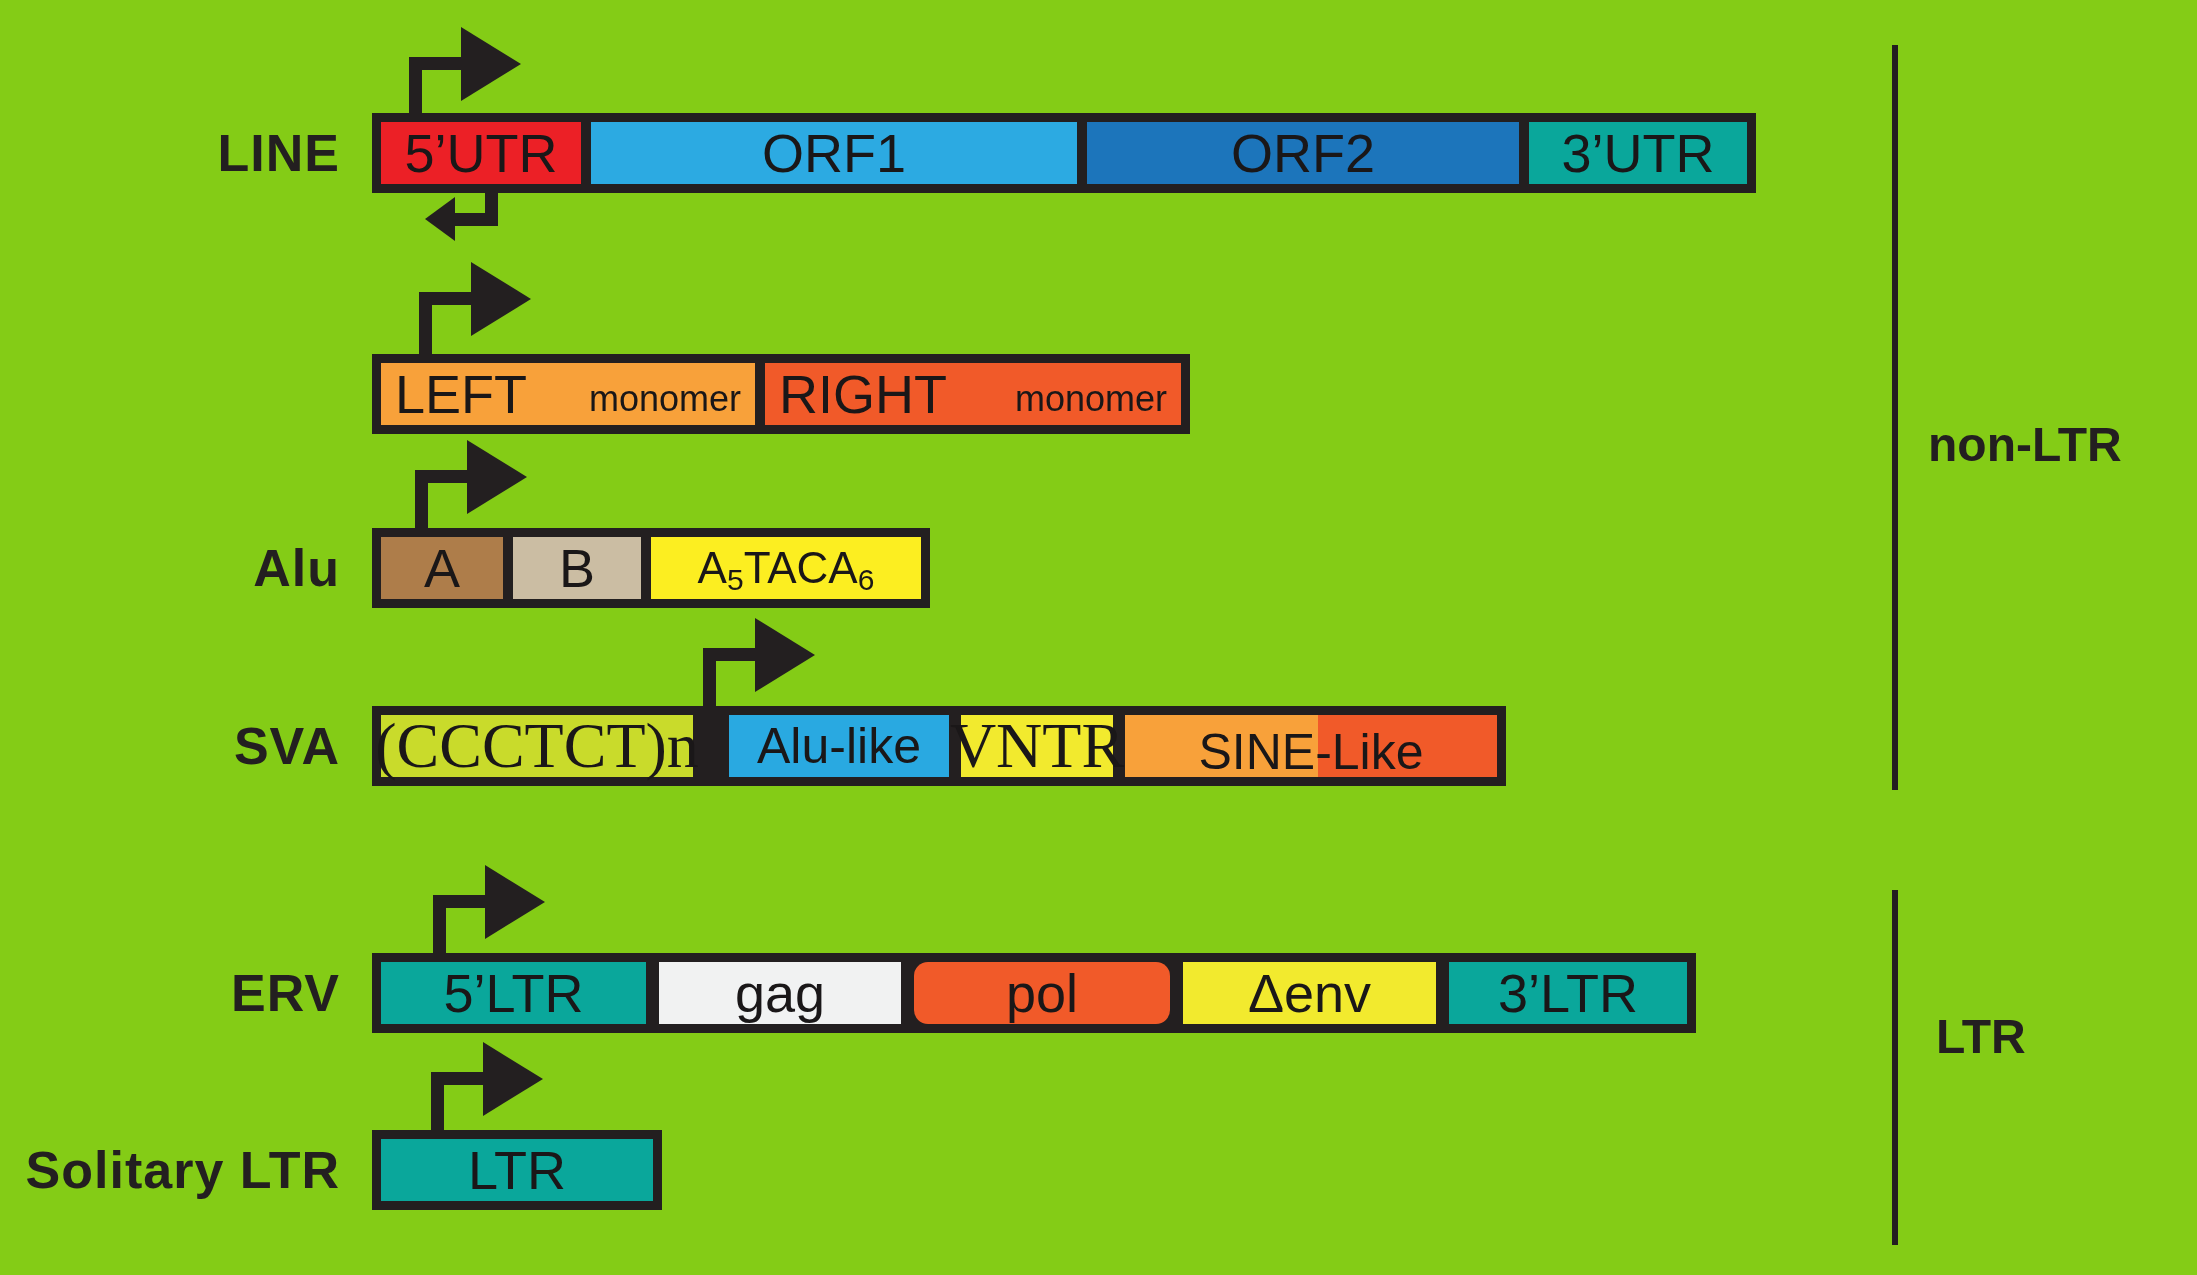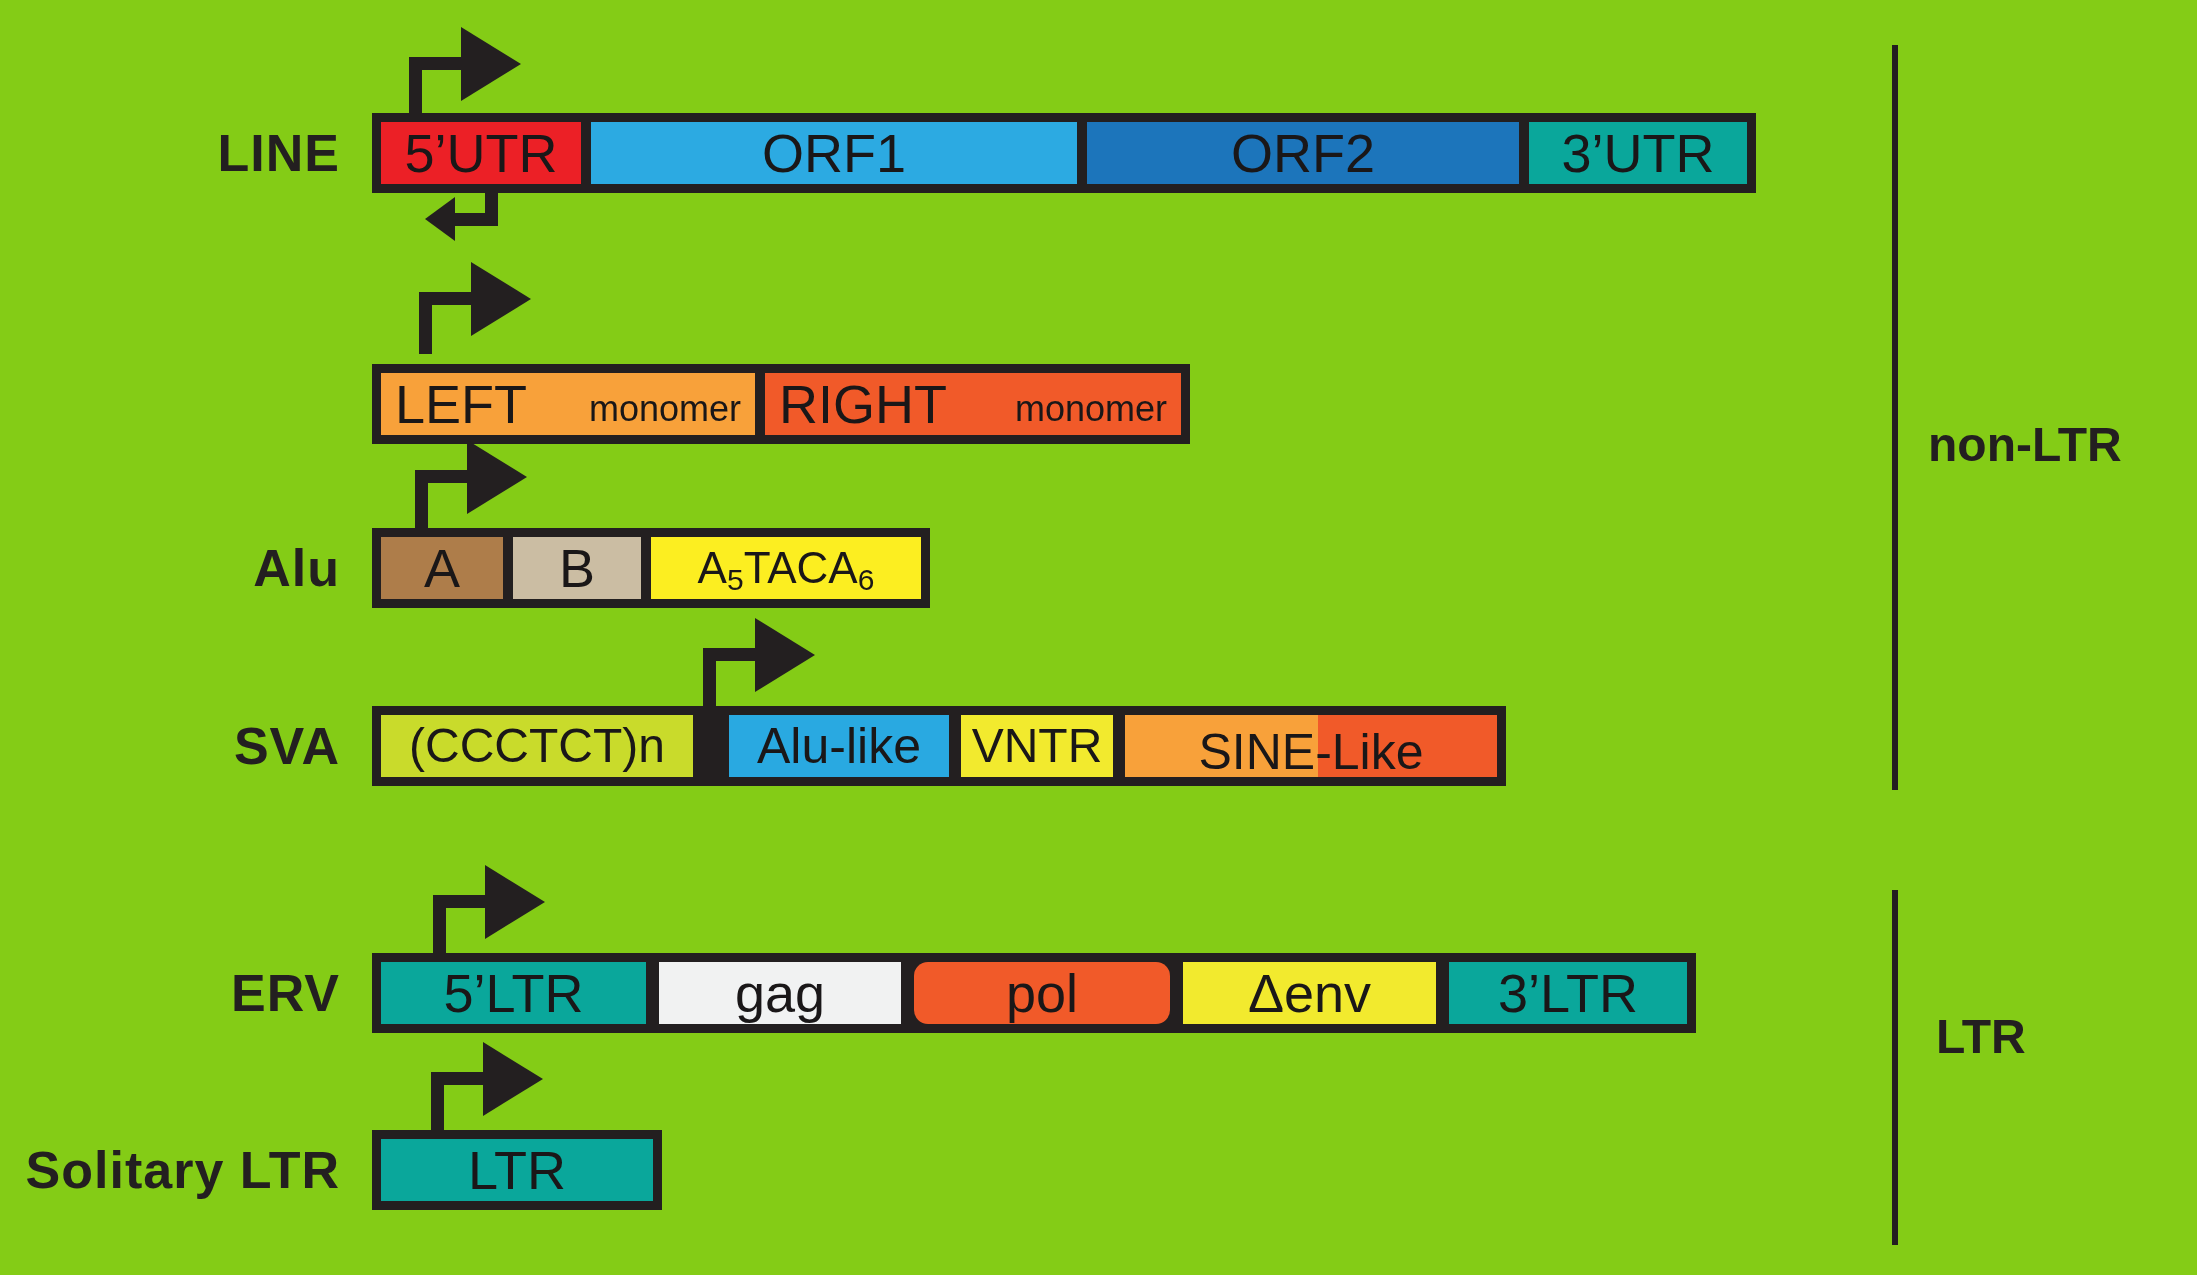--- a/index.html
+++ b/index.html
@@ -32,21 +32,21 @@
   .seg.gap13 + .seg.gap13{margin-left:13px;}
   .seg-two{justify-content:space-between;padding:0 14px;box-sizing:border-box;}
   .seg-two .small{font-size:36px;position:relative;top:5px;}
   .seg-tail{font-size:44px;}
   .seg-tail .subs{font-size:30px;position:relative;top:12px;}
   .seg-sinelike{
     background:linear-gradient(90deg,var(--c1) 0%,var(--c1) 52%,var(--c2) 52%,var(--c2) 100%);
     font-size:50px;
     align-items:flex-end;
   }
-  .fs48{font-size:48px;}
+  .fs48{font-size:64px;font-family:Liberation Serif, serif;}
   .fs50{font-size:50px;}
   .bracket{position:absolute;width:6px;background:#231f20;}
   .group-label{
     position:absolute;font-size:48px;font-weight:700;
     line-height:56px;white-space:nowrap;
   }
   .arrow{position:absolute;}
   svg{display:block;}
 </style>
 </head>
@@ -86,21 +86,21 @@
   </div>
 
 
   <div class="arrow" style="left:419px;top:262px">
     <svg width="112" height="92" viewBox="0 0 112 92">
       <path fill="#231f20" d="M0,92 L0,30 L56,30 L56,43 L13,43 L13,92 Z"></path>
       <polygon fill="#231f20" points="52,0 52,74 112,37"></polygon>
     </svg>
   </div>
 
-  <div class="bar" style="left:372px;top:364px">
+  <div class="bar" style="left:372px;top:354px">
     <div class="seg seg-two" style="width: 374px; background-color: rgb(248, 161, 58);">
       <span class="big">LEFT</span>
       <span class="small">monomer</span>
     </div>
     <div class="seg seg-two" style="width: 416px; background-color: rgb(241, 90, 41);">
       <span class="big">RIGHT</span>
       <span class="small">monomer</span>
     </div>
   </div>
 

